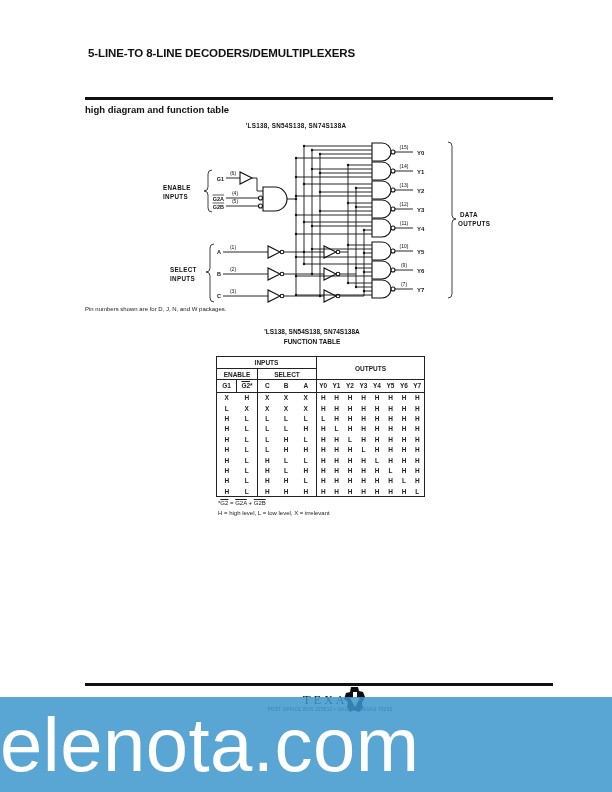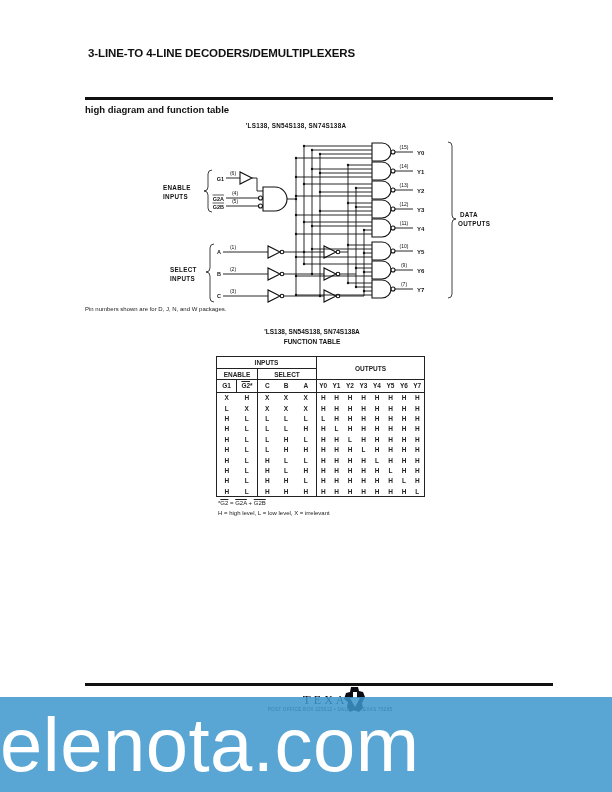--- a/index.html
+++ b/index.html
@@ -37,21 +37,21 @@
   .ti-addr{font-size:4.6px;letter-spacing:.3px;font-family:"Liberation Sans",sans-serif;line-height:7px}
   .ti-symbol{position:absolute;left:342px;top:686px;z-index:1}
   .watermark{position:absolute;left:0;top:697px;width:612px;height:95px;z-index:5;
              display:flex;align-items:center;justify-content:flex-start}
   .watermark-text{font-size:76px;color:#fff;letter-spacing:0.5px}
 </style>
 </head>
 <body>
 
 <div class="doc-title">
-  <div>3-LINE-TO 4-LINE DECODERS/DEMULTIPLEXERS</div>
+  <div>5-LINE-TO 8-LINE DECODERS/DEMULTIPLEXERS</div>
 </div>
 <div class="rule" style="top:97px"></div>
 <div class="section-heading">high diagram and function table</div>
 
 <svg id="diagram" class="abs" style="left:0;top:0" width="612" height="612" viewBox="0 0 612 612">
   <text x="296" y="128" text-anchor="middle" class="t6b">'LS138, SN54S138, SN74S138A</text>
 
   <g id="wiresG">
       <line x1="296" y1="158" x2="296" y2="295" class="w"></line>
       <line x1="304" y1="146" x2="304" y2="264" class="w"></line>

